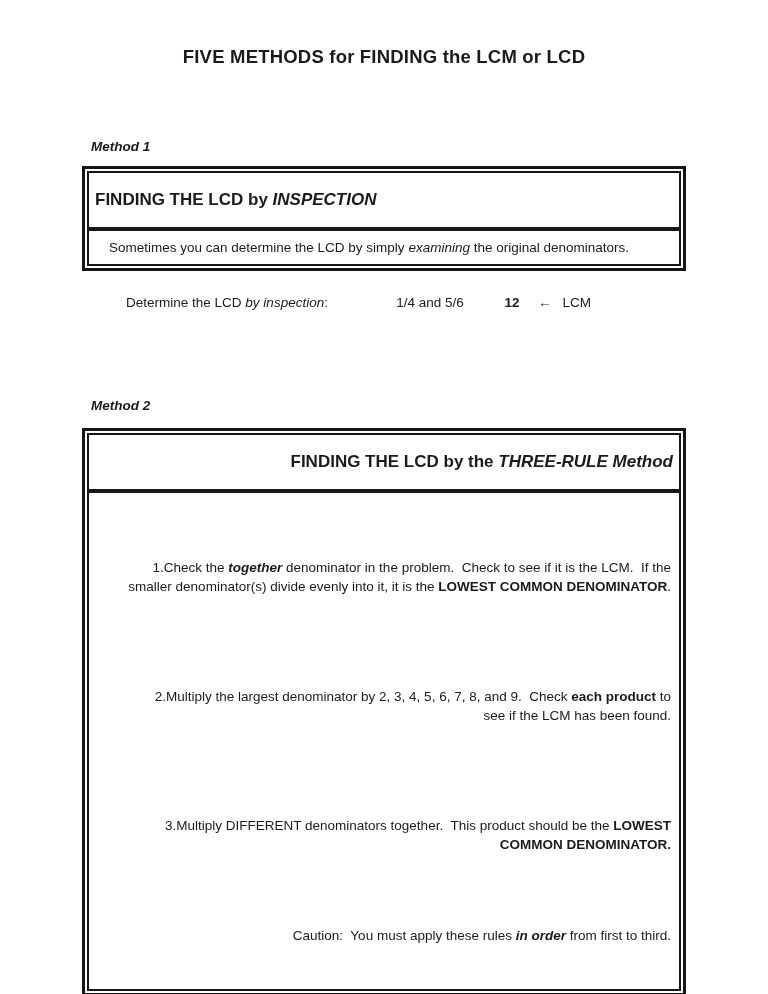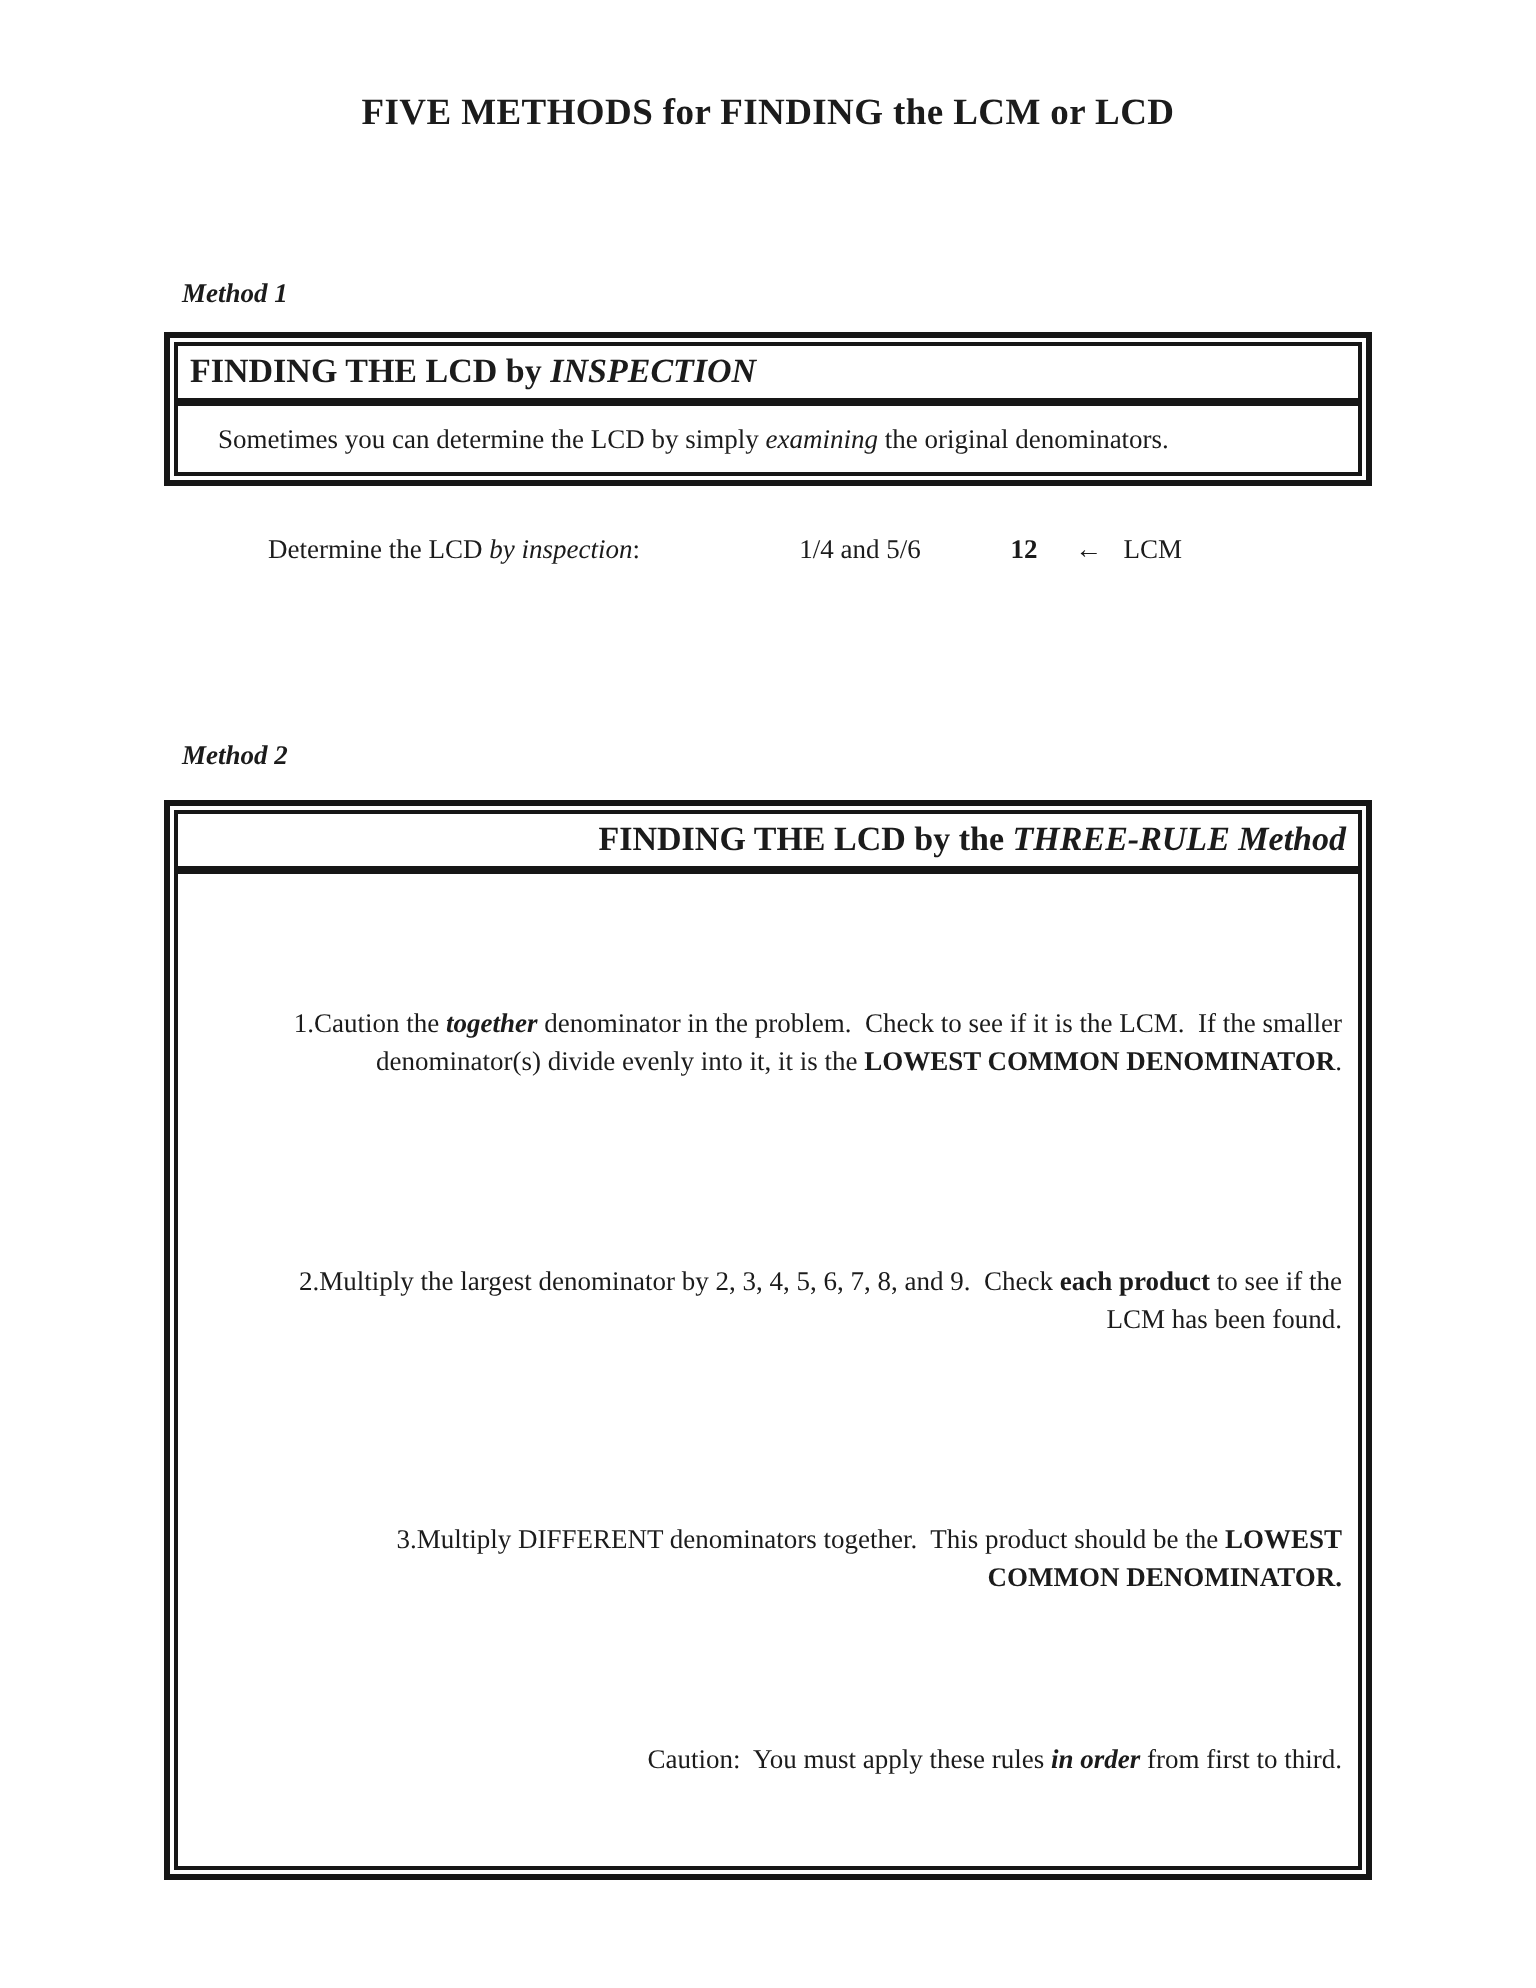--- a/index.html
+++ b/index.html
@@ -1,30 +1,30 @@
 <!DOCTYPE html>
 <html><head>
 <meta charset="utf-8">
 <style>
   * { margin:0; padding:0; box-sizing:border-box; }
   html,body { background:#ffffff; }
   .page {
     width:768px; height:994px; background:#ffffff; overflow:hidden;
-    color:#1b1b1b; font-family:Liberation Serif, serif;
+    color:#1b1b1b; font-family:Liberation Sans, sans-serif;
     font-size:13.5px; line-height:19px; padding-top:46px;
   }
   .doc-title { text-align:center; font-weight:bold; font-size:18.5px; line-height:22px; letter-spacing:.2px; }
   .content { margin:0 82px; }
   .method-label { font-weight:bold; font-style:italic; padding-left:9px; }
   .ml-1 { margin-top:69px; }
   .ml-2 { margin-top:84px; }
 
   .box { border:3px solid #161616; padding:2px; margin-top:10px; background:#fff; }
   .box-2 { margin-top:13px;text-align:right; }
-  .box-title { border:2px solid #161616; font-weight:bold; font-size:17px; line-height:20px; padding:3px 6px; white-space:pre-wrap; }
+  .box-title { border:2px solid #161616; font-weight:bold; font-size:17px; line-height:20px; padding:17px 6px; white-space:pre-wrap; }
   .box-body { border:2px solid #161616; white-space:pre-wrap; }
   .body-1 { padding:7px 20px; }
   .body-rules { padding:8px 8px 4px 6px; }
 
   .rule { padding-left:17px; margin-bottom:15px; }
   .rule-num { display:inline-block; width:17px; margin-left:-17px; }
   .caution { margin-bottom:2px; }
 
   .sg-n {}
   .sg-i { font-style:italic; }
@@ -67,21 +67,21 @@
         </div>
       </div>
     </div>
 
     <div class="method-label ml-2">Method 2</div>
 
     <div class="box box-2">
       <div class="box-title"><span class="sg-n">FINDING THE LCD by the </span><span class="sg-i">THREE-RULE Method</span></div>
       <div class="box-body body-rules">
         <div class="rule">
-          <span class="rule-num">1.</span><span class="rule-text rich"><span class="sg-n">Caution the </span><span class="sg-bi">together</span><span class="sg-n"> denominator in the problem.  Check to see if it is the LCM.  If the smaller denominator(s) divide evenly into it, it is the </span><span class="sg-b">LOWEST COMMON DENOMINATOR</span><span class="sg-n">.</span></span>
+          <span class="rule-num">1.</span><span class="rule-text rich"><span class="sg-n">Check the </span><span class="sg-bi">together</span><span class="sg-n"> denominator in the problem.  Check to see if it is the LCM.  If the smaller denominator(s) divide evenly into it, it is the </span><span class="sg-b">LOWEST COMMON DENOMINATOR</span><span class="sg-n">.</span></span>
         </div>
         <div class="rule">
           <span class="rule-num">2.</span><span class="rule-text rich"><span class="sg-n">Multiply the largest denominator by 2, 3, 4, 5, 6, 7, 8, and 9.  Check </span><span class="sg-b">each product</span><span class="sg-n"> to see if the LCM has been found.</span></span>
         </div>
         <div class="rule">
           <span class="rule-num">3.</span><span class="rule-text rich"><span class="sg-n">Multiply DIFFERENT denominators together.  This product should be the </span><span class="sg-b">LOWEST COMMON DENOMINATOR.</span></span>
         </div>
         <div class="caution rich"><span class="sg-n">Caution:  You must apply these rules </span><span class="sg-bi">in order</span><span class="sg-n"> from first to third.</span></div>
       </div>
     </div>

